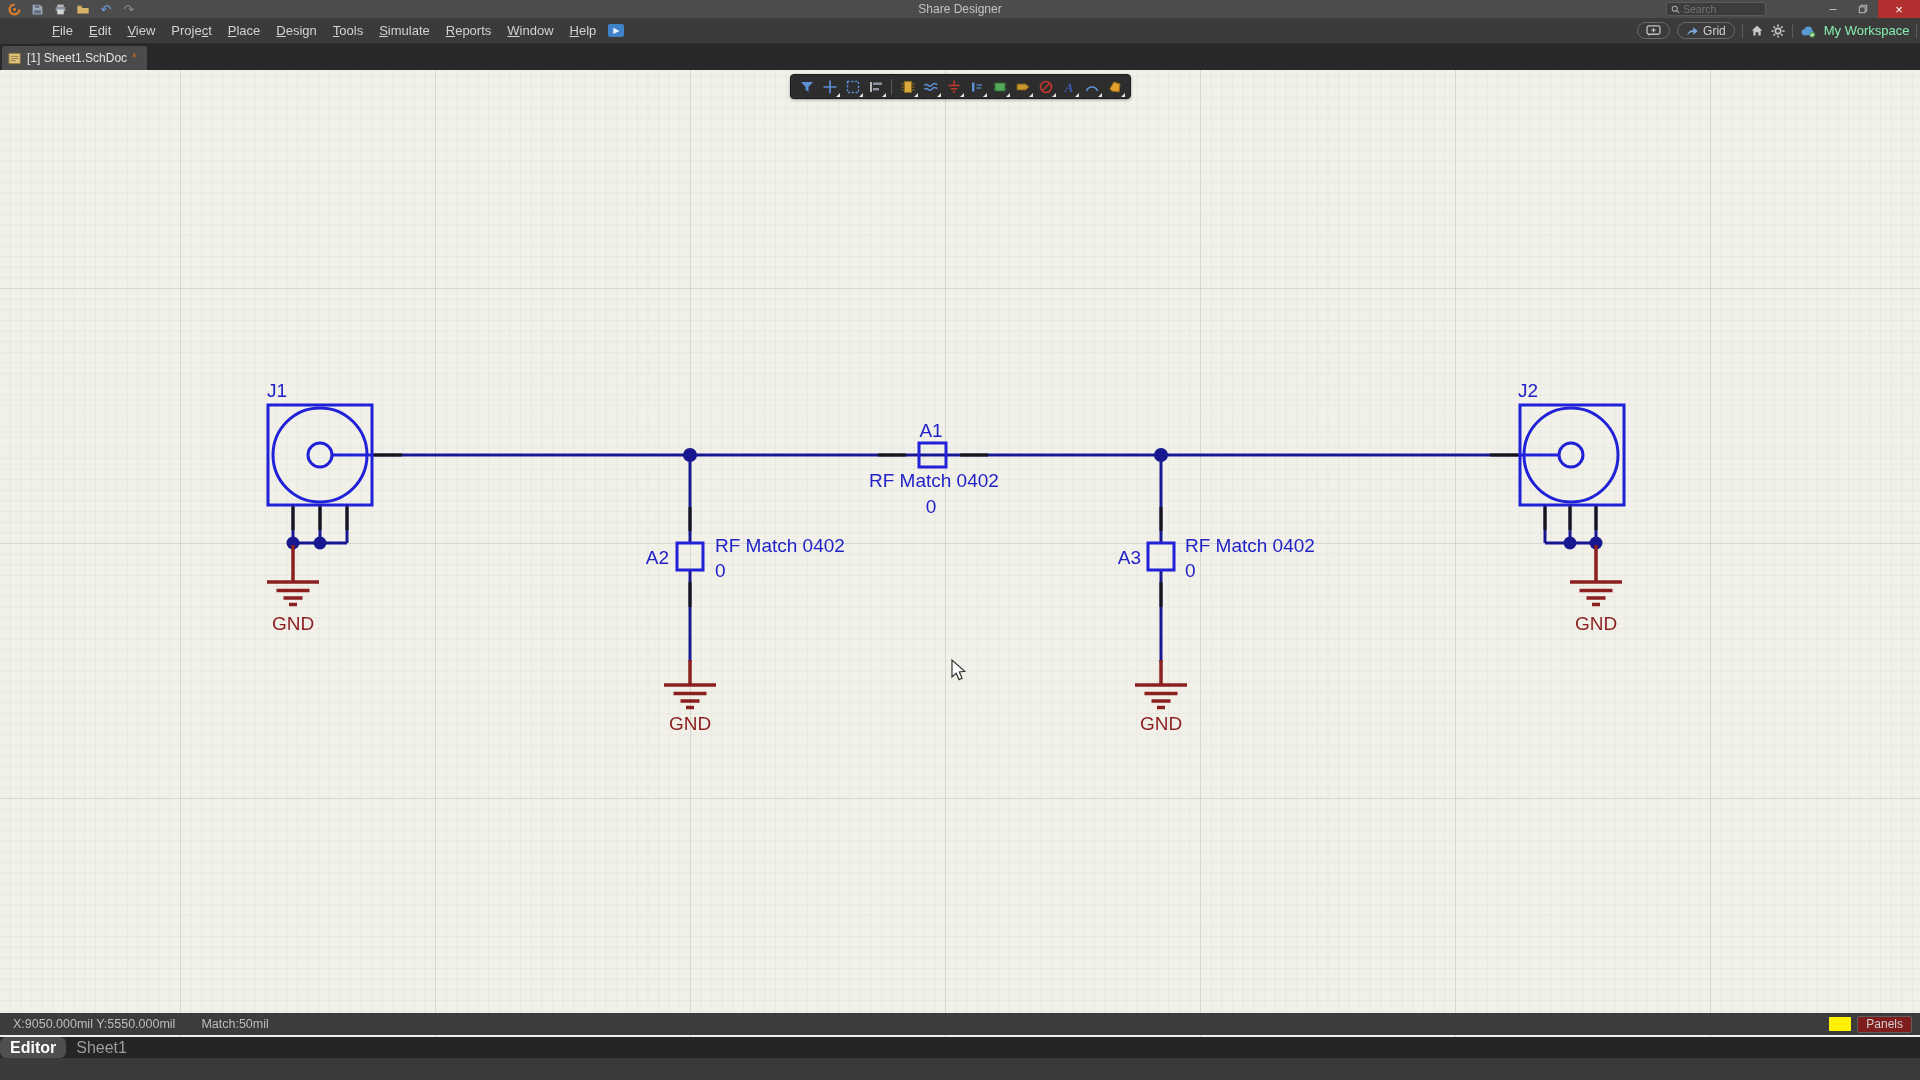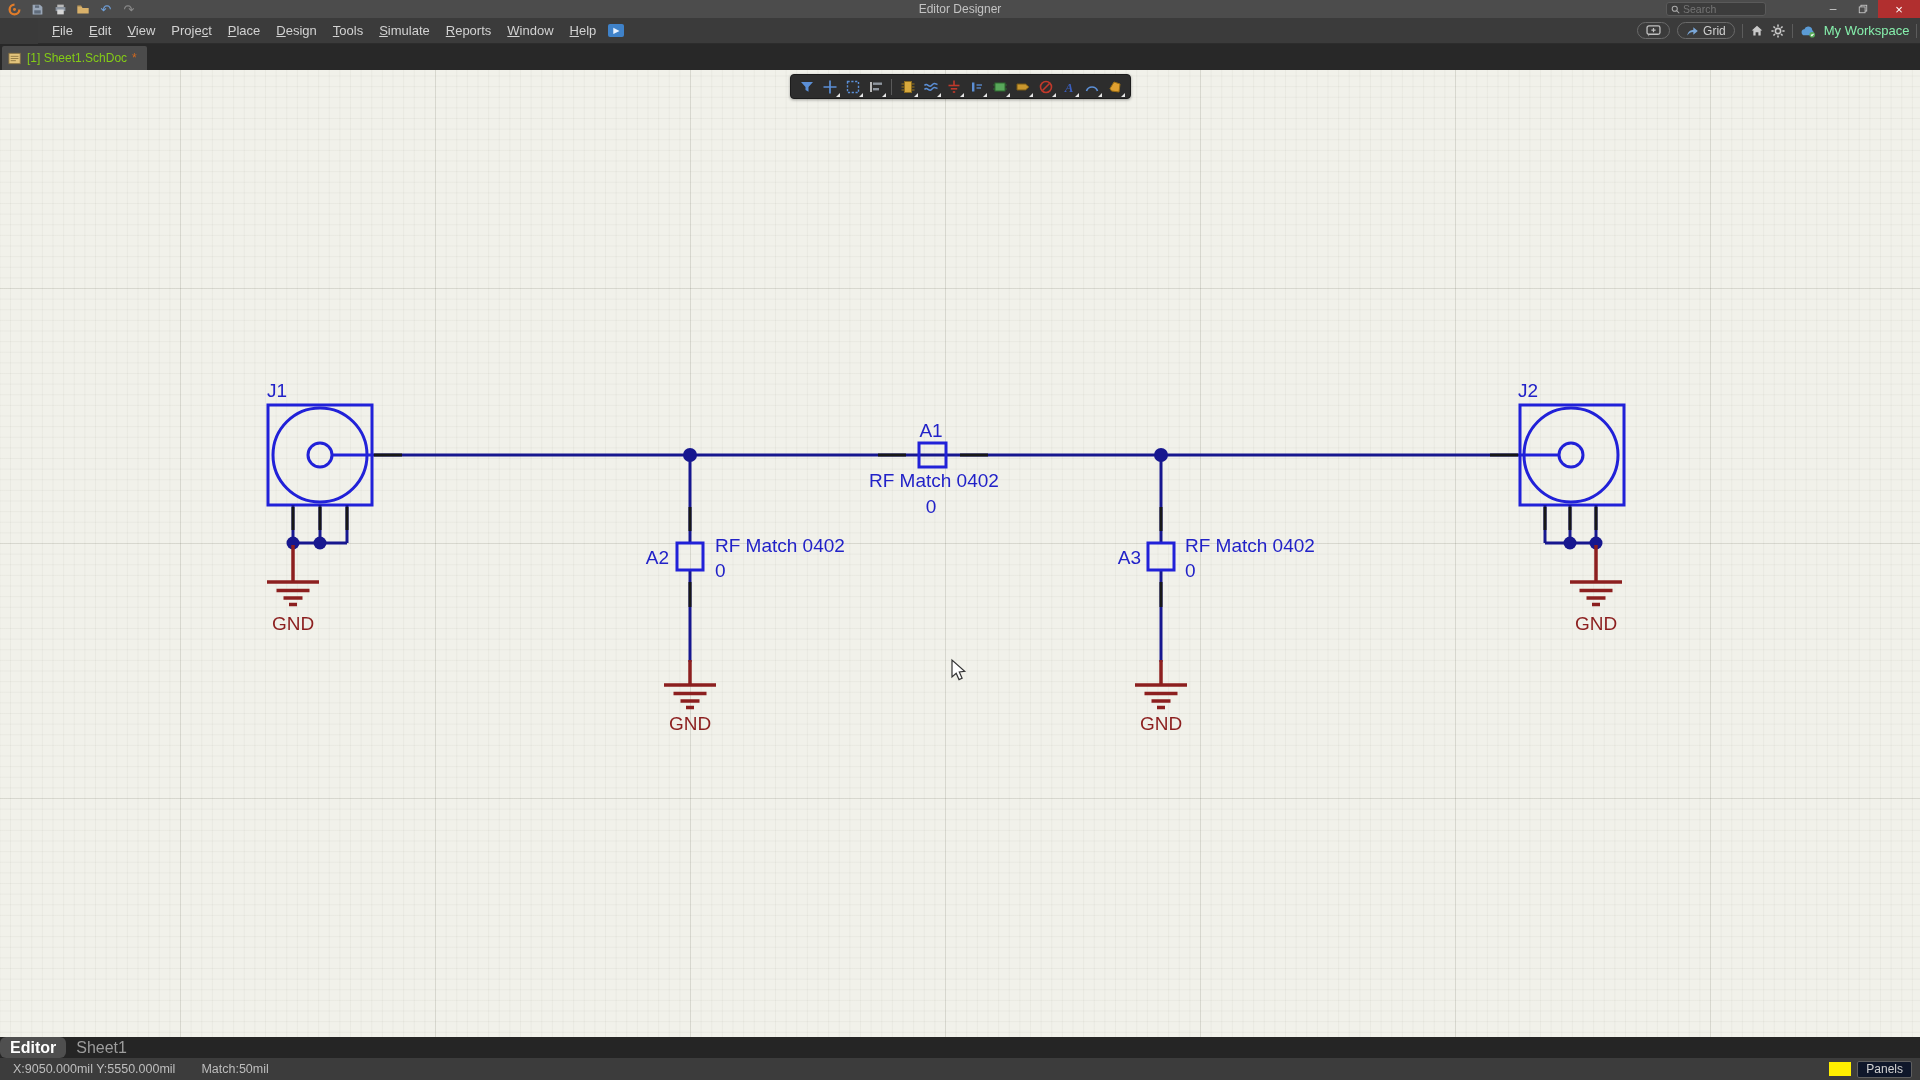--- a/index.html
+++ b/index.html
@@ -40,21 +40,21 @@
           padding:0 8px; height:17px; color:#cfcfcf; font-size:12px; }
   .mb-sep { width:1px; height:14px; background:#5c5c5c; }
   .mb-label { color:#86efac; font-size:13px;text-align:center; }
   .mb-ic { display:flex; align-items:center; justify-content:center; }
   .caret { color:#bdbdbd; font-size:9px; }
 
   
   .tabbar { top:44px; height:26px; background:#282828; display:flex; align-items:flex-end; }
   .doctab { height:24px; background:#4b4b4b; display:flex; align-items:center; gap:5px;
             padding:0 10px 0 6px; margin-left:2px; border-radius:2px 2px 0 0; }
-  .doctab .dt-label { color:#84cc16; font-size:12px;text-align:center; }
+  .doctab .dt-label { color:#e5e5e5; font-size:12px;text-align:center; }
   .doctab .dt-mod { color:#d2691e; font-size:12px; }
 
   
   .canvas { top:70px; height:967px; background-color:#f1f1ea;
     background-image:
       linear-gradient(rgba(60,60,40,0.10) 1px, transparent 1px),
       linear-gradient(90deg, rgba(60,60,40,0.10) 1px, transparent 1px),
       linear-gradient(rgba(60,60,40,0.045) 1px, transparent 1px),
       linear-gradient(90deg, rgba(60,60,40,0.045) 1px, transparent 1px);
     background-size:255px 255px, 255px 255px, 10.625px 10.625px, 10.625px 10.625px;
@@ -78,26 +78,26 @@
   .tool.dd::after { content:""; position:absolute; right:0px; bottom:0px;
           border-left:4px solid transparent; border-bottom:4px solid #e6e6e6; }
   .tool-sep { width:1px; height:16px; background:#5a5a5a; margin:0 3px; }
 
   
   .doctabs { top:1037px; height:21px; background:#252525; display:flex; align-items:stretch; }
   .btab { padding:4px 10px; display:flex; align-items:center; font-size:16px; color:#9c9c9c;border-radius:6px; }
   .btab.active { background:#4f4f4f; color:#ffffff; font-weight:bold; }
 
   
-  .statusbar { top:1058px; height:22px; background:#3c3c3c; display:flex; align-items:center;
+  .statusbar { top:1013px; height:22px; background:#3c3c3c; display:flex; align-items:center;
                color:#bdbdbd; font-size:12.5px; }
   .status-left { display:flex; gap:26px; padding-left:13px; }
   .status-right { margin-left:auto; display:flex; align-items:center; gap:6px; padding-right:8px; }
   .panels-swatch { width:22px; height:14px; background:#ffef00; }
-  .panels-btn { background:#0f172a; border:1px solid #5f5f5f; border-radius:2px; color:#d2d2d2;
+  .panels-btn { background:#7f1d1d; border:1px solid #5f5f5f; border-radius:2px; color:#d2d2d2;
                 font-size:12px; padding:0 8px; height:17px; display:flex; align-items:center; }
 </style>
 </head>
 <body>
 
 <div class="bar titlebar">
   <div class="qa">
     <span class="qicon">
       <svg width="13" height="13" viewBox="0 0 16 16">
           <path d="M8 2a6 6 0 1 0 6 6" fill="none" stroke="#e07c2a" stroke-width="2.8"></path>
@@ -121,21 +121,21 @@
     <span class="qicon">
       <svg width="14" height="13" viewBox="0 0 16 16">
           <path d="M1 4h5l1.5 2H15v7H1z" fill="#d9b16a"></path>
           <path d="M1 4V3h4.5l1 1z" fill="#c49a52"></path>
         </svg>
     </span>
     <span class="qicon undo-glyph">↶</span>
     <span class="qicon redo-glyph">↷</span>
   </div>
 
-  <span class="win-title">Editor Designer</span>
+  <span class="win-title">Share Designer</span>
 
   <div class="tb-right">
     <span class="searchbox">
       <svg width="9" height="9" viewBox="0 0 12 12">
           <circle cx="5" cy="5" r="3.4" fill="none" stroke="#aaaaaa" stroke-width="1.4"></circle>
           <line x1="7.6" y1="7.6" x2="11" y2="11" stroke="#aaaaaa" stroke-width="1.4"></line>
         </svg>
       <input placeholder="Search" style="">
     </span>
     <span class="winbtn min">–</span>

